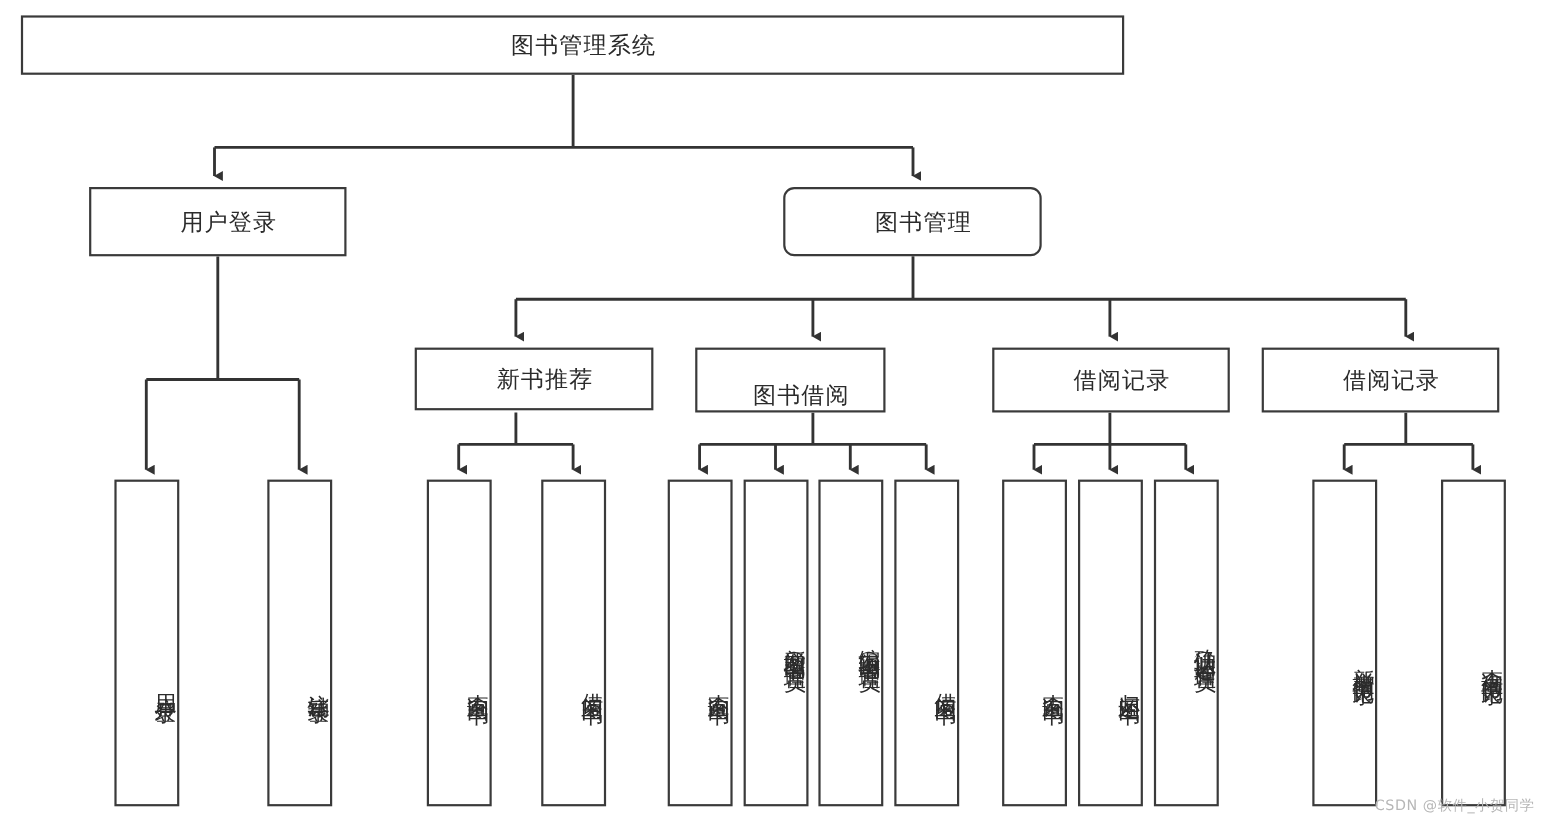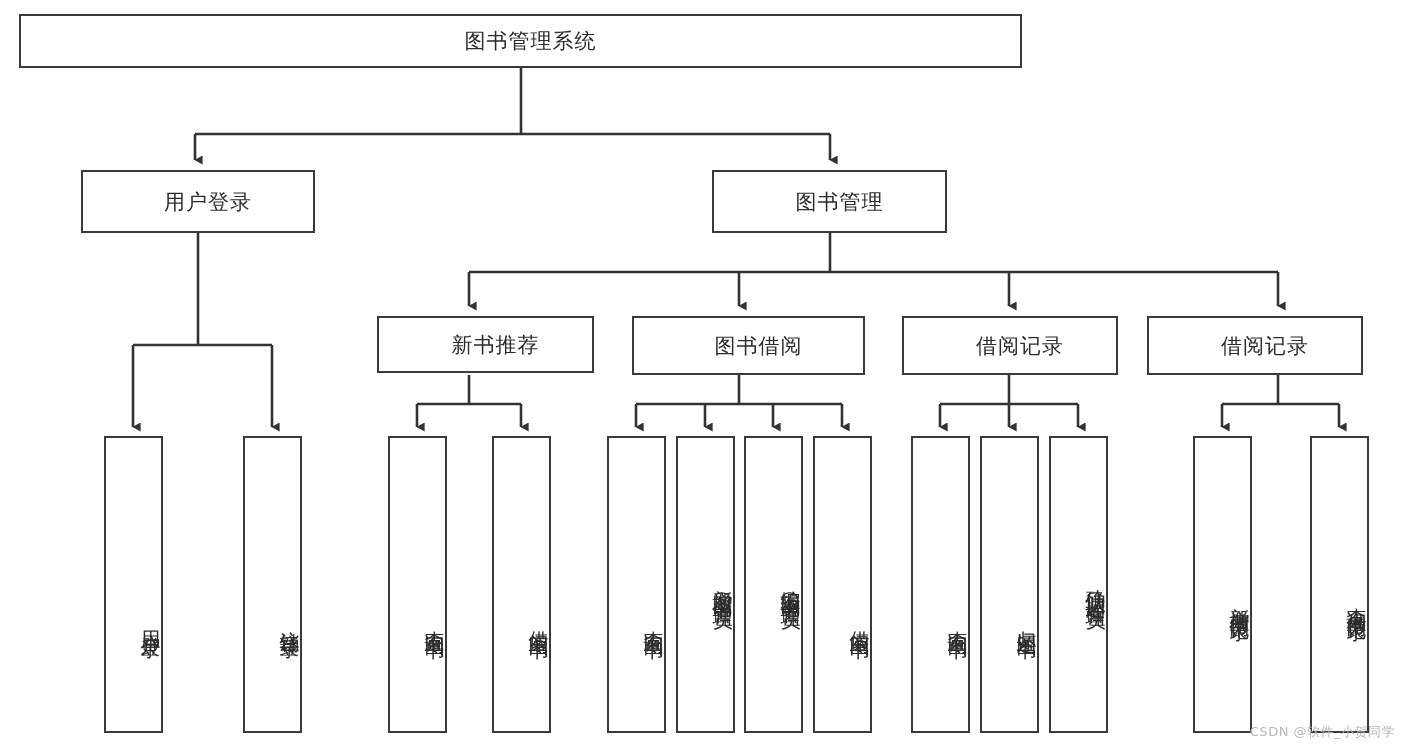--- a/index.html
+++ b/index.html
@@ -122,28 +122,28 @@
     </g>
   </svg>
 
   <div class="node horizontal" style="left:19px; top:14px; width:1003px; height:54px;">
     <span class="label">图书管理系统</span>
   </div>
 
   <div class="node horizontal" style="left:81px; top:170px; width:234px; height:63px;">
     <span class="label">用户登录</span>
   </div>
-  <div class="node horizontal" style="left:712px; top:170px; width:235px; height:63px;">
+  <div class="node horizontal" style="left:712px; top:170px; width:235px; height:63px;border-radius:10px;">
     <span class="label">图书管理</span>
   </div>
 
   <div class="node horizontal" style="left:377px; top:316px; width:217px; height:57px;">
     <span class="label">新书推荐</span>
   </div>
-  <div class="node horizontal" style="left:632px; top:316px; width:233px; height:59px;">
+  <div class="node horizontal" style="left:632px; top:316px; width:173px; height:59px;align-items:flex-end;">
     <span class="label">图书借阅</span>
   </div>
   <div class="node horizontal" style="left:902px; top:316px; width:216px; height:59px;">
     <span class="label">借阅记录</span>
   </div>
   <div class="node horizontal" style="left:1147px; top:316px; width:216px; height:59px;">
     <span class="label">借阅记录</span>
   </div>
 
   <div class="node vertical" style="left:104px; top:436px; width:59px; height:297px; padding-top:72px;">

